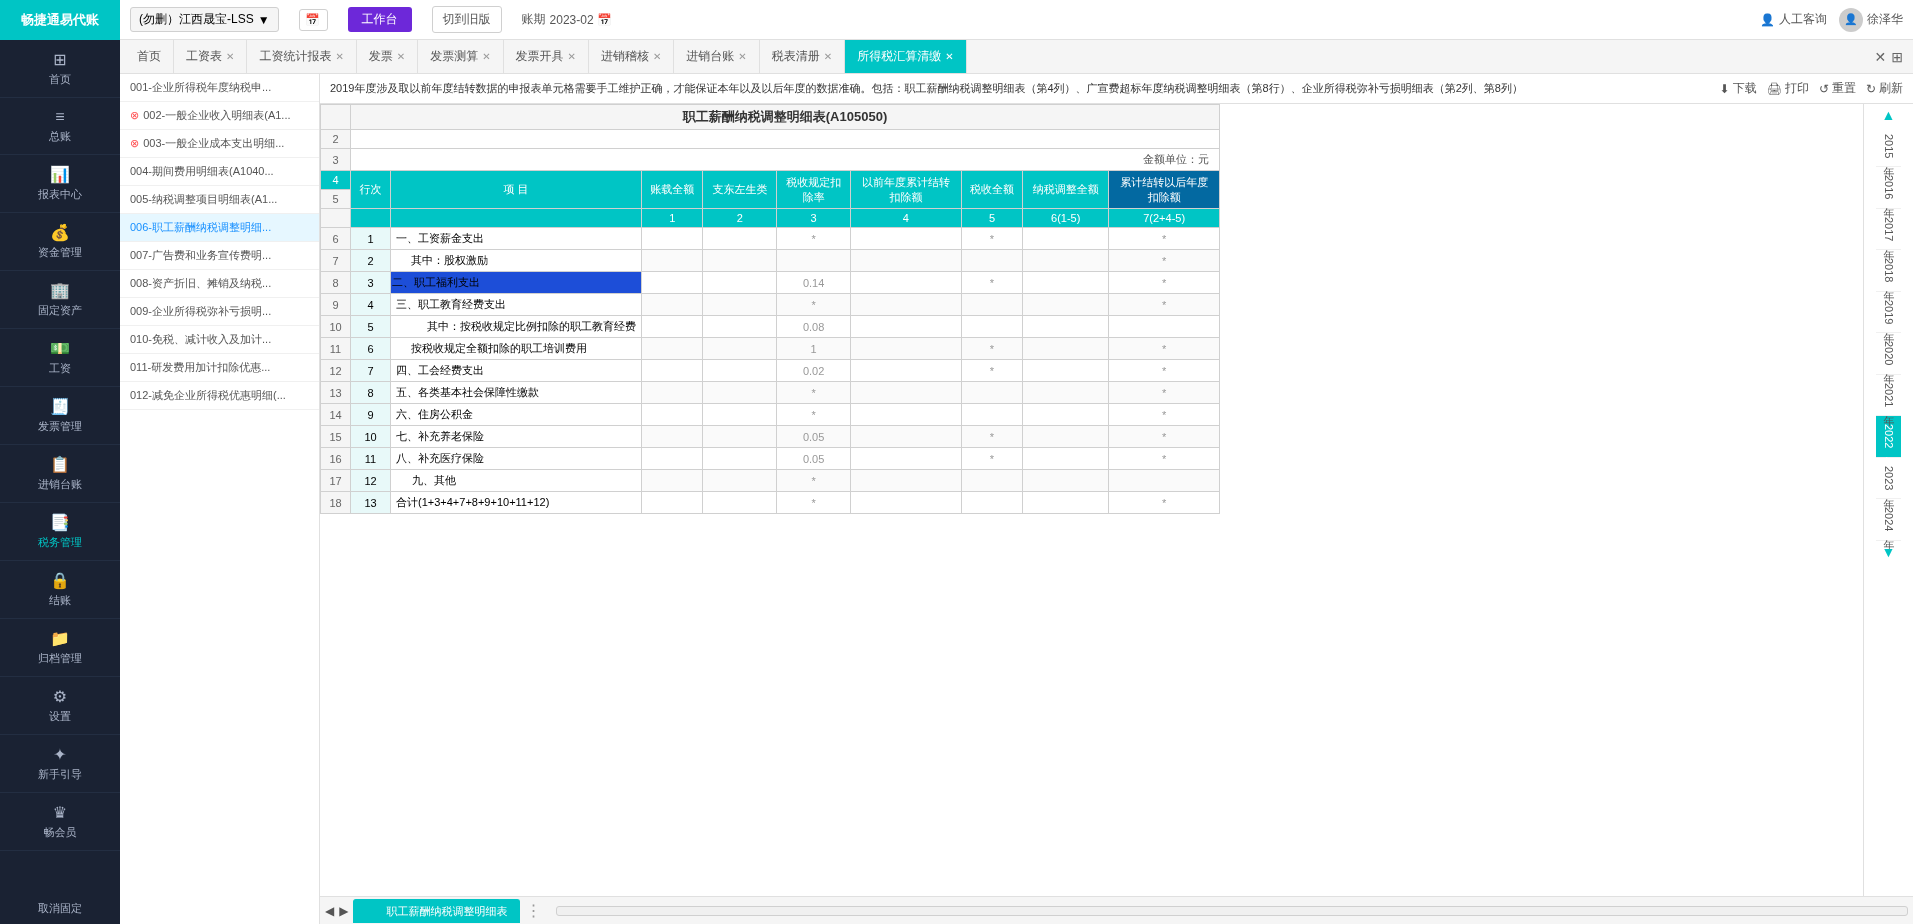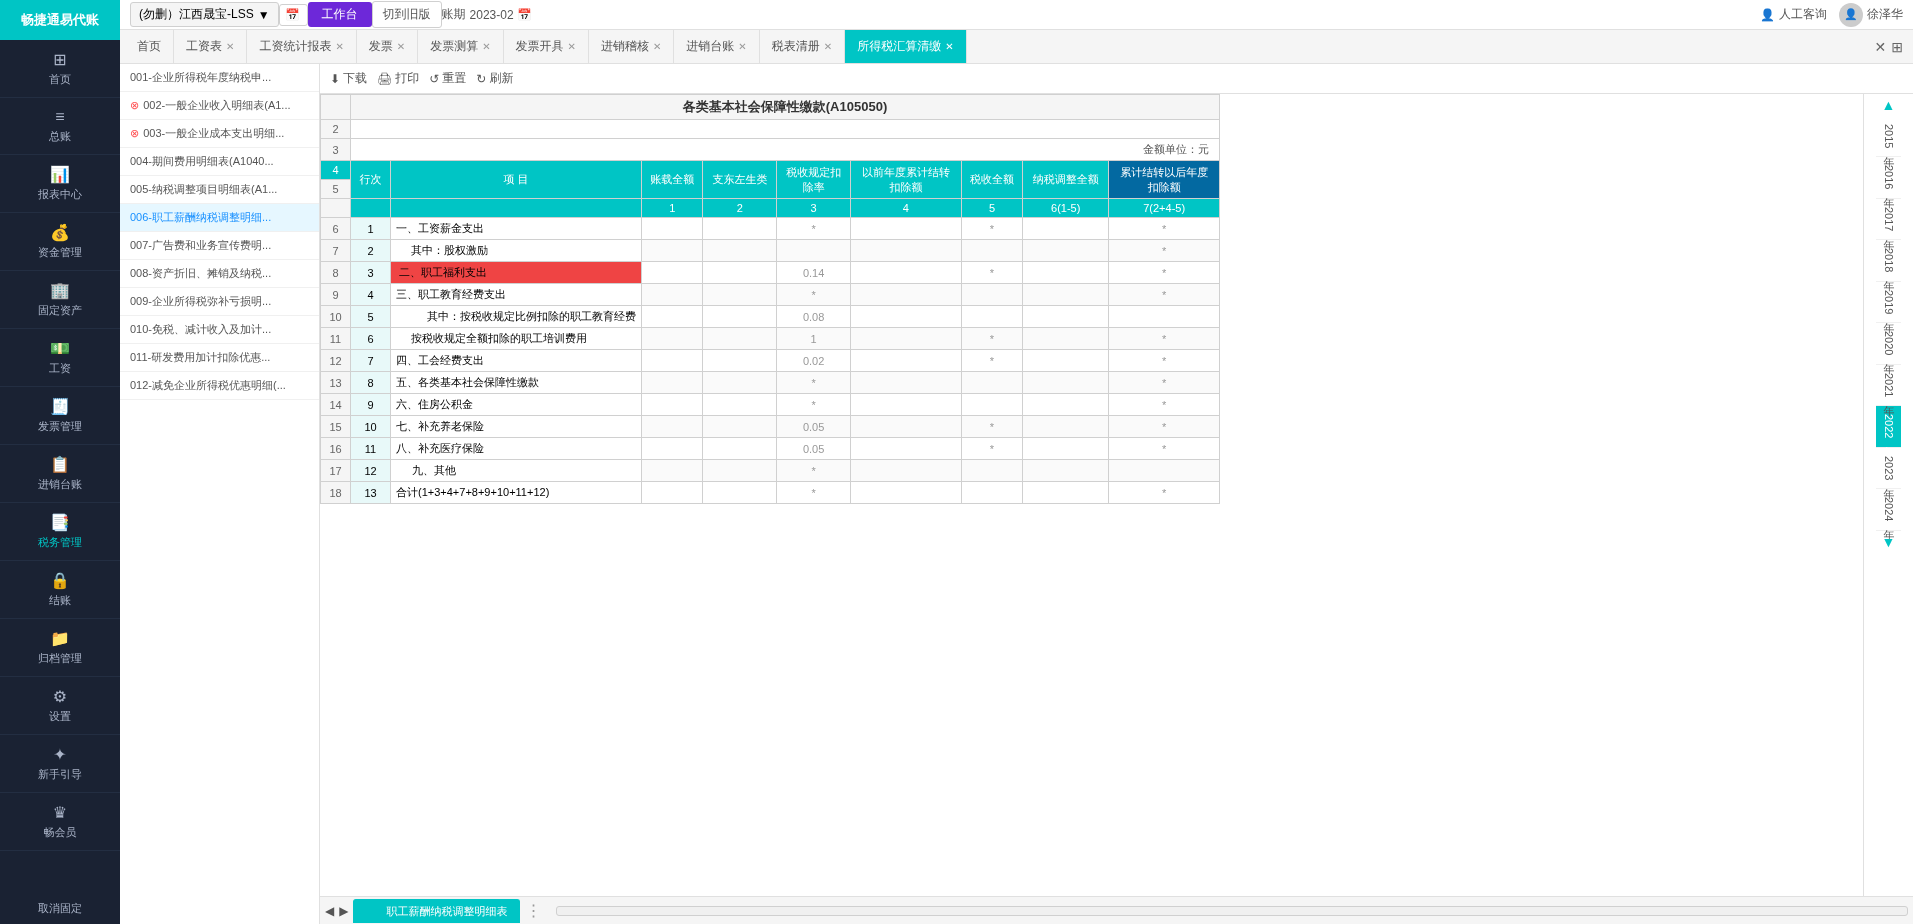--- a/index.html
+++ b/index.html
@@ -51,26 +51,26 @@
     .main-content {
       flex: 1;
       display: flex;
       flex-direction: column;
       overflow: hidden;
     }
 
     
     .topbar {
       background: white;
-      height: 30px;
+      height: 40px;
       display: flex;
       align-items: center;
       border-bottom: 1px solid #e0e0e0;
       padding: 0 10px;
-      gap: 0;
+      gap: 20px;
     }
     .topbar-company {
       background: #f5f5f5;
       border: 1px solid #d0d0d0;
       border-radius: 3px;
       padding: 3px 8px;
       font-size: 12px;
       display: flex;
       align-items: center;
       gap: 4px;
@@ -522,20 +522,23 @@
         <span>011-研发费用加计扣除优惠...</span>
       </div>
       <div class="file-item">
         <span>012-减免企业所得税优惠明细(...</span>
       </div>
     </div>
 
     <div class="spreadsheet-area">
 
       <div class="sheet-toolbar">
+        <div class="notice-text">
+          <span>2019年度涉及取以前年度结转数据的申报表单元格需要手工维护正确，才能保证本年以及以后年度的数据准确。包括：职工薪酬纳税调整明细表（第4列）、广宣费超标年度纳税调整明细表（第8行）、企业所得税弥补亏损明细表（第2列、第8列）</span>
+        </div>
         <div class="sheet-actions">
           <button class="sheet-action-btn">
             <span>⬇</span>
             <span>下载</span>
           </button>
           <button class="sheet-action-btn">
             <span>🖨</span>
             <span>打印</span>
           </button>
           <button class="sheet-action-btn">
@@ -549,21 +552,21 @@
         </div>
       </div>
 
       <div style="flex:1; display:flex; overflow:hidden;">
         <div class="spreadsheet-wrapper">
           <table class="spreadsheet">
             <thead>
 
               <tr>
                 <th class="row-num"></th>
-                <th colspan="9" style="background:#f5f5f5; color:#333; text-align:center; font-size:13px; font-weight:bold;">各类基本社会保障性缴款(A105050)</th>
+                <th colspan="9" style="background:#f5f5f5; color:#333; text-align:center; font-size:13px; font-weight:bold;">职工薪酬纳税调整明细表(A105050)</th>
               </tr>
               <tr>
                 <th class="row-num">2</th>
                 <td colspan="9" style="background:white; border:1px solid #d0d0d0;"></td>
               </tr>
               <tr>
                 <th class="row-num">3</th>
                 <td colspan="9" style="background:white; text-align:right; padding-right:10px; border:1px solid #d0d0d0; font-size:11px; color:#555;">金额单位：元</td>
               </tr>
 
@@ -616,21 +619,21 @@
     <td class="star-cell"></td>
     <td class="star-cell"></td>
     <td class="star-cell"></td>
     <td class="star-cell"></td>
     <td class="star-cell"></td>
     <td class="star-cell">*</td>
   </tr>
                 <tr>
     <td class="row-num">8</td>
     <td class="col-a" style="text-align:center;background:#e8f9f9;">3</td>
-    <td class="text-cell" style="padding-left:8px; background:#ef4444;">二、职工福利支出</td>
+    <td class="text-cell" style="padding-left:1px; background:#1d4ed8;">二、职工福利支出</td>
     <td class="star-cell"></td>
     <td class="star-cell"></td>
     <td class="star-cell">0.14</td>
     <td class="star-cell"></td>
     <td class="star-cell">*</td>
     <td class="star-cell"></td>
     <td class="star-cell">*</td>
   </tr>
                 <tr>
     <td class="row-num">9</td>

